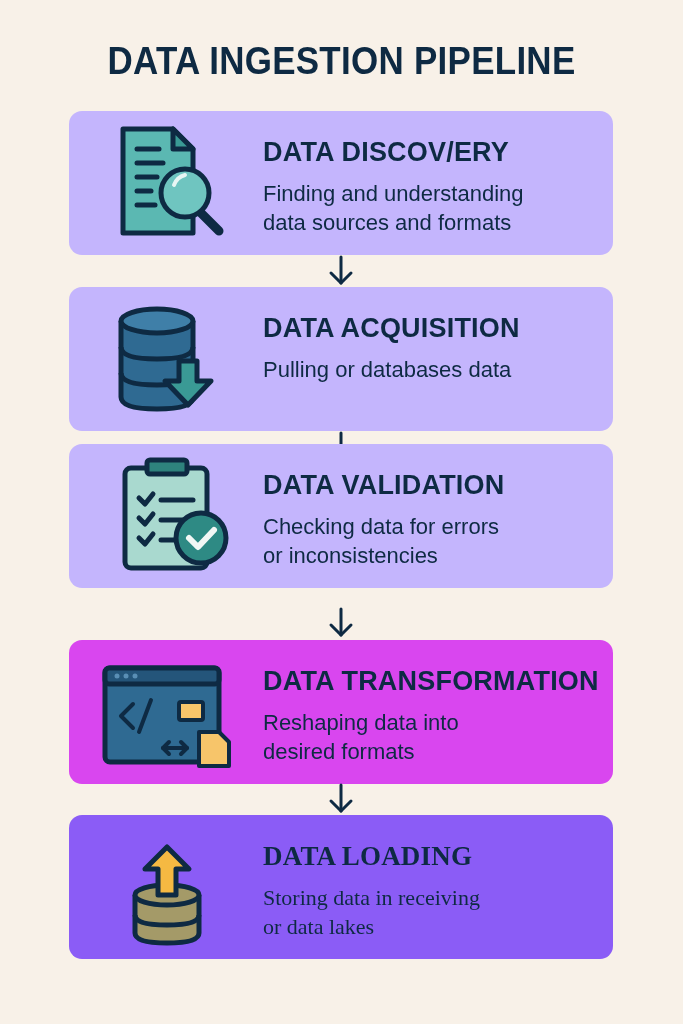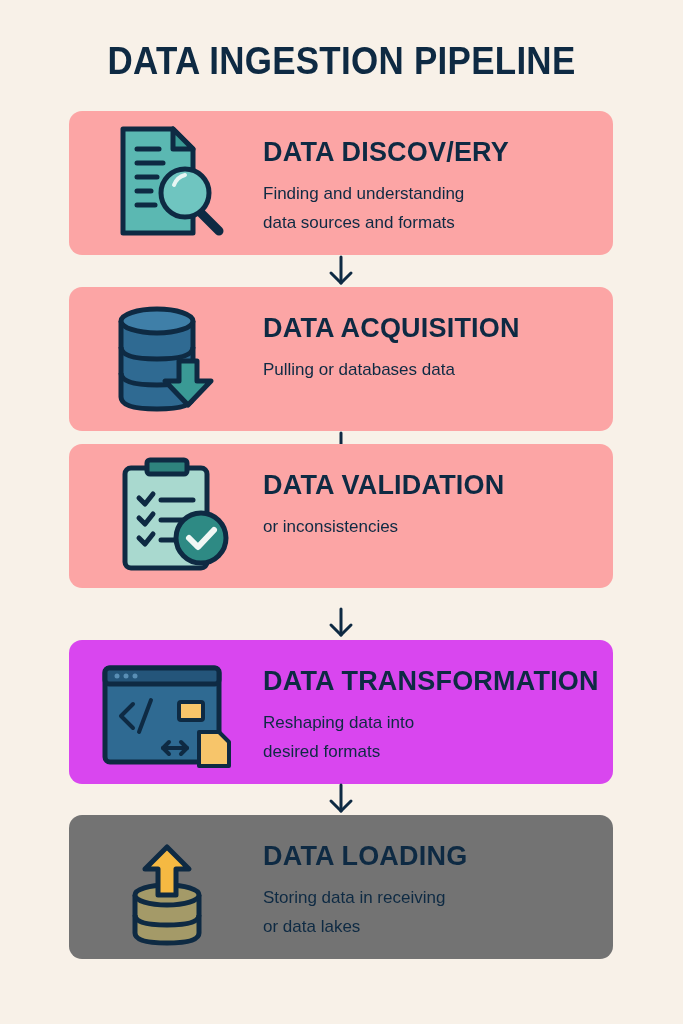--- a/index.html
+++ b/index.html
@@ -21,42 +21,42 @@
     color: #0E2A43;
     transform: scaleX(0.92);
   }
   .card {
     position: absolute;
     left: 69px;
     width: 544px;
     height: 144px;
     border-radius: 13px;
   }
-  .card.teal { background: #fca5a5; }
+  .card.teal { background: #c4b5fd; }
   .card.orange { background: #d946ef; }
-  .card.yellow { background: #737373; }
+  .card.yellow { background: #8b5cf6; font-family: Liberation Serif, serif; }
   .card .icon {
     position: absolute;
     left: 32px; top: 12px;
     width: 130px; height: 120px;
   }
   .card .icon svg { width: 130px; height: 120px; display: block; }
   .card .heading {
     position: absolute;
     left: 194px; top: 26px;
     font-size: 27px;
     font-weight: 700;
     color: #0E2A43;
     white-space: nowrap;
     letter-spacing: 0.2px;
   }
   .card .desc {
     position: absolute;
     left: 194px; top: 68px;
-    font-size: 17px;
+    font-size: 22px;
     line-height: 29px;
     color: #0E2A43;
     width: 300px;
   }
   .arrow {
     position: absolute;
     left: 326px;
     width: 30px; height: 32px;
   }
   .arrow svg { width: 30px; height: 32px; display: block; }
@@ -136,20 +136,21 @@
         <line x1="60" y1="64" x2="84" y2="64"></line>
         <polyline points="38,82 44,88 52,78"></polyline>
         <line x1="60" y1="84" x2="76" y2="84"></line>
       </g>
       <circle cx="100" cy="82" r="25" fill="#2E8A84" stroke="#0E2A43" stroke-width="5"></circle>
       <polyline points="88,82 97,91 113,74" fill="none" stroke="#F2F7F5" stroke-width="6" stroke-linecap="round" stroke-linejoin="round"></polyline>
     </svg>
   </div>
   <div class="heading">DATA VALIDATION</div>
   <div class="desc">
+    <div>Checking data for errors</div>
     <div>or inconsistencies</div>
   </div>
 </div>
 
 <div class="arrow" style="top:607px;">
   <svg viewBox="0 0 30 32">
       <g stroke="#0E2A43" stroke-width="3" fill="none" stroke-linecap="round" stroke-linejoin="round">
         <line x1="15" y1="2" x2="15" y2="28"></line>
         <polyline points="5,18 15,28 25,18"></polyline>
       </g>

